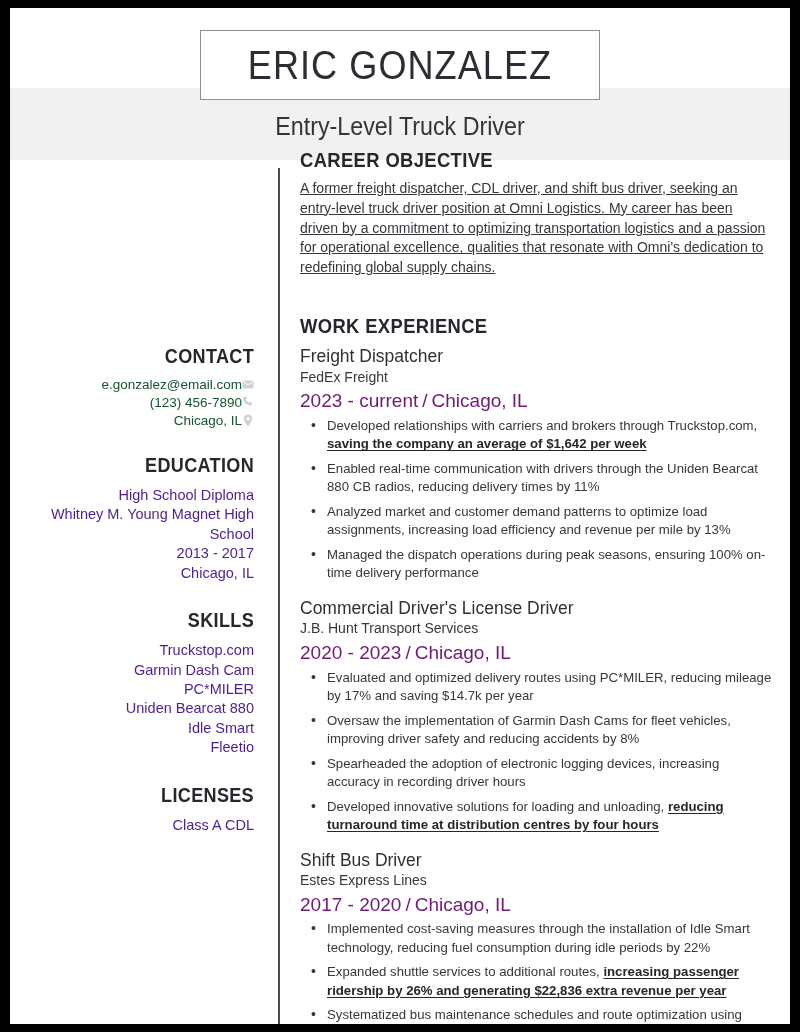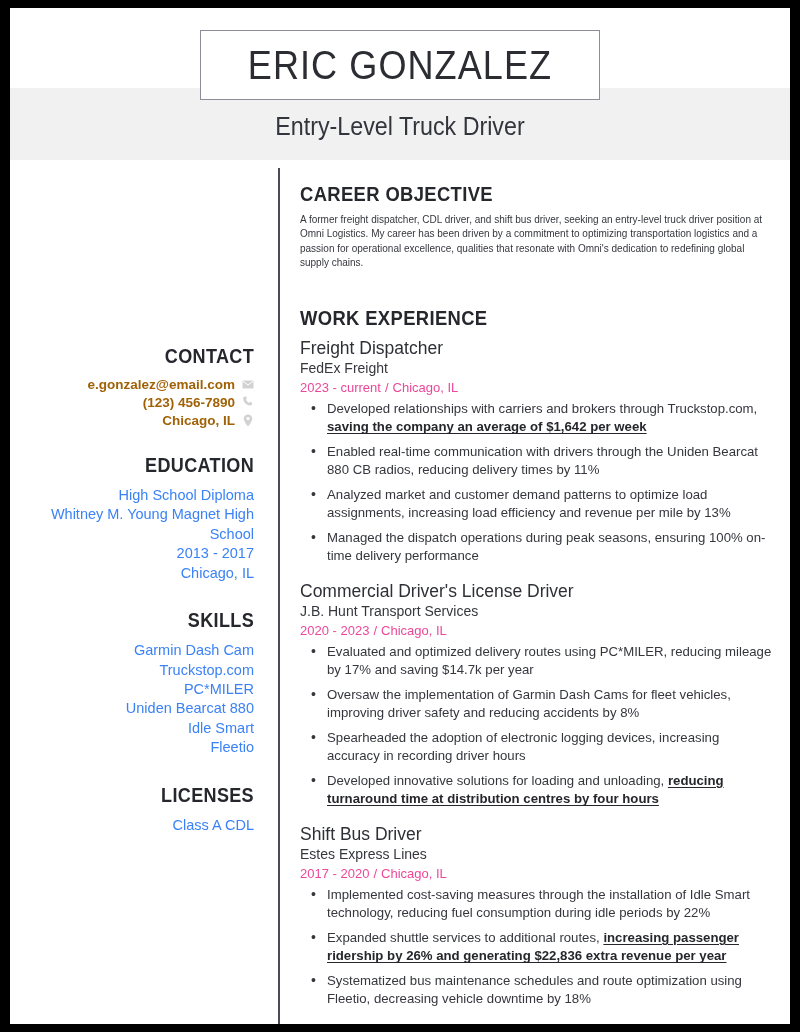--- a/index.html
+++ b/index.html
@@ -94,76 +94,75 @@
     letter-spacing: 0.4px;
     margin-bottom: 9px;
     transform: scaleX(0.9);
     transform-origin: right center;
   }
   .side-block { margin-bottom: 26px; }
   .contact-row {
     display: flex;
     align-items: center;
     justify-content: flex-end;
-    gap: 7px;
     margin-bottom: 3px;
     font-size: 13.5px;
-    color: #a16207;
-    font-weight: bold;
+    color: #14532d;
   }
   .contact-row .ico {
     width: 12px; height: 14px;
     display: inline-flex;
     align-items: center;
     justify-content: center;
     flex: 0 0 auto;
   }
   .contact-row .ico svg { display: block; }
   .side-line {
     font-size: 14.5px;
-    color: #3b82f6;
+    color: #4c1d95;
     line-height: 1.34;
   }
 
   
   .main {
     flex: 1;
     padding: 14px 18px 0 22px;
   }
   .main-head {
     font-family: "Liberation Sans Narrow", "Liberation Sans", sans-serif;
     font-size: 20px;
     font-weight: 700;
     color: #26272d;
     letter-spacing: 0.4px;
     margin-bottom: 7px;
     transform: scaleX(0.92);
     transform-origin: left center;
   }
   .objective {
-    font-size: 10px;
+    font-size: 14px;
     line-height: 1.42;
     color: #35373d;
     margin-bottom: 37px;
+    text-decoration: underline;
   }
   .job { margin-bottom: 14px; }
   .job-title {
     font-size: 17.5px;
     font-weight: 400;
     color: #2e3036;
     line-height: 1.28;
   }
   .job-company {
     font-size: 14px;
     color: #35373d;
     line-height: 1.42;
   }
   .job-meta {
-    font-size: 13px;
-    color: #ec4899;
+    font-size: 19px;
+    color: #701a75;
     line-height: 1.45;
     margin-bottom: 2px;
   }
   .job-meta .sep { padding: 0 4px; }
   ul.bullets {
     list-style: none;
     margin: 2px 0 0 0;
     padding: 0;
   }
   ul.bullets li {
@@ -243,22 +242,22 @@
       <div class="side-block">
         <div class="side-head">EDUCATION</div>
         <div class="side-line">High School Diploma</div>
         <div class="side-line">Whitney M. Young Magnet High School</div>
         <div class="side-line">2013 - 2017</div>
         <div class="side-line">Chicago, IL</div>
       </div>
 
       <div class="side-block">
         <div class="side-head">SKILLS</div>
+        <div class="side-line">Truckstop.com</div>
         <div class="side-line">Garmin Dash Cam</div>
-        <div class="side-line">Truckstop.com</div>
         <div class="side-line">PC*MILER</div>
         <div class="side-line">Uniden Bearcat 880</div>
         <div class="side-line">Idle Smart</div>
         <div class="side-line">Fleetio</div>
       </div>
 
       <div class="side-block">
         <div class="side-head">LICENSES</div>
         <div class="side-line">Class A CDL</div>
       </div>

